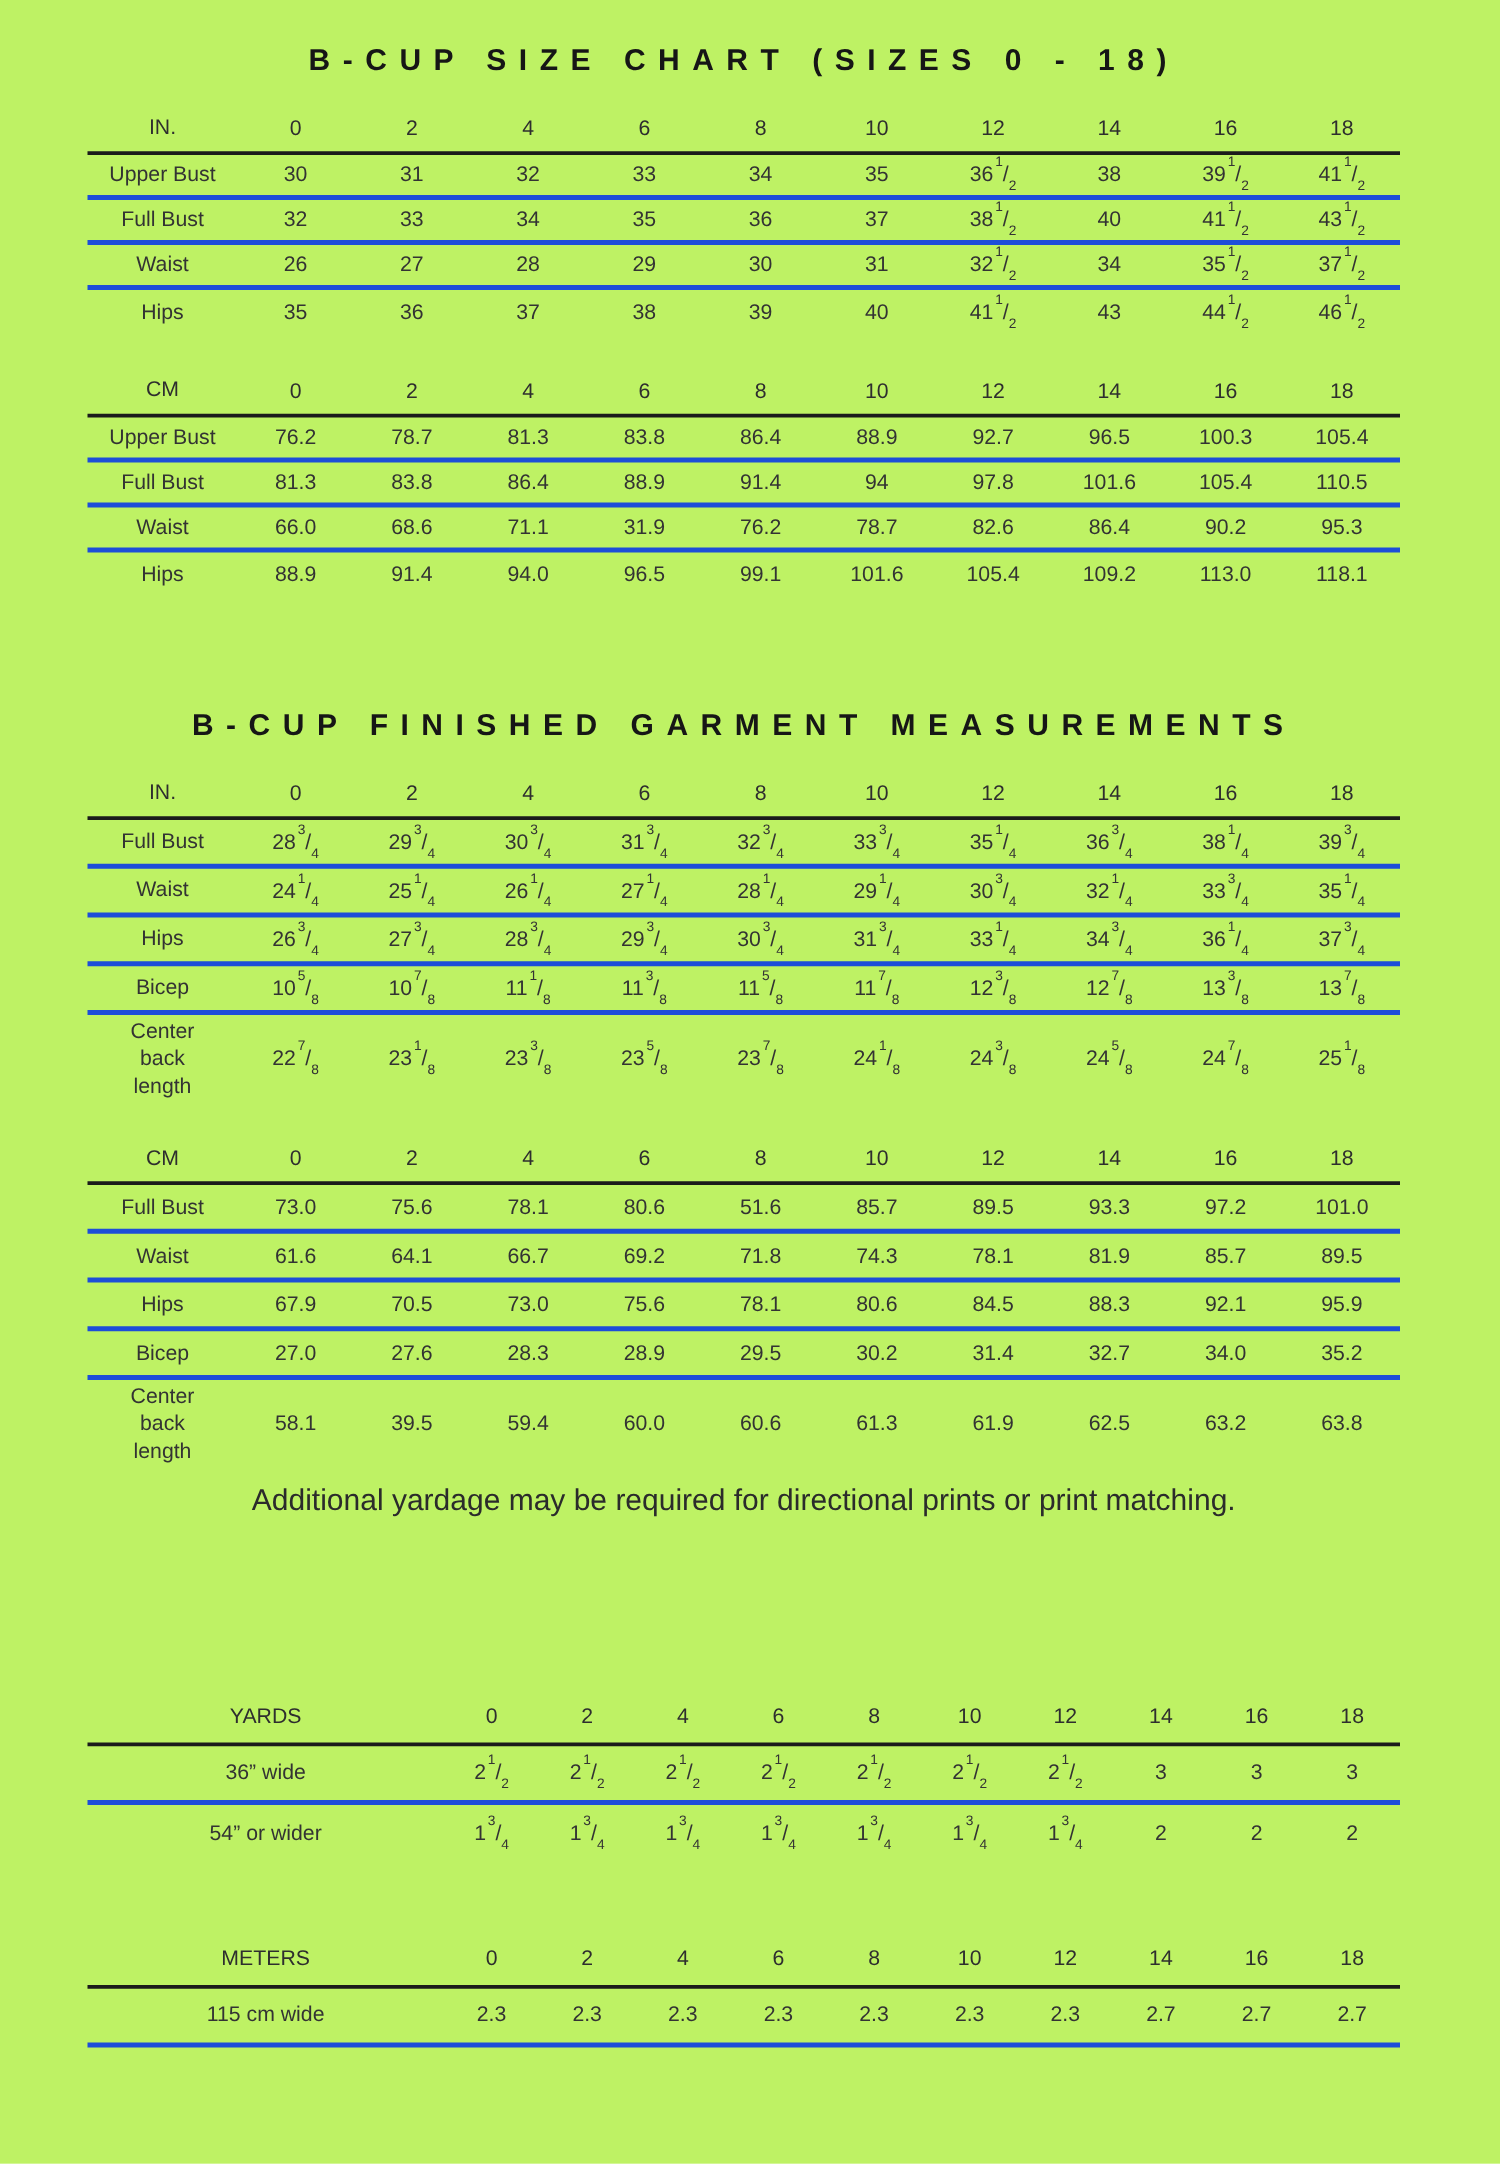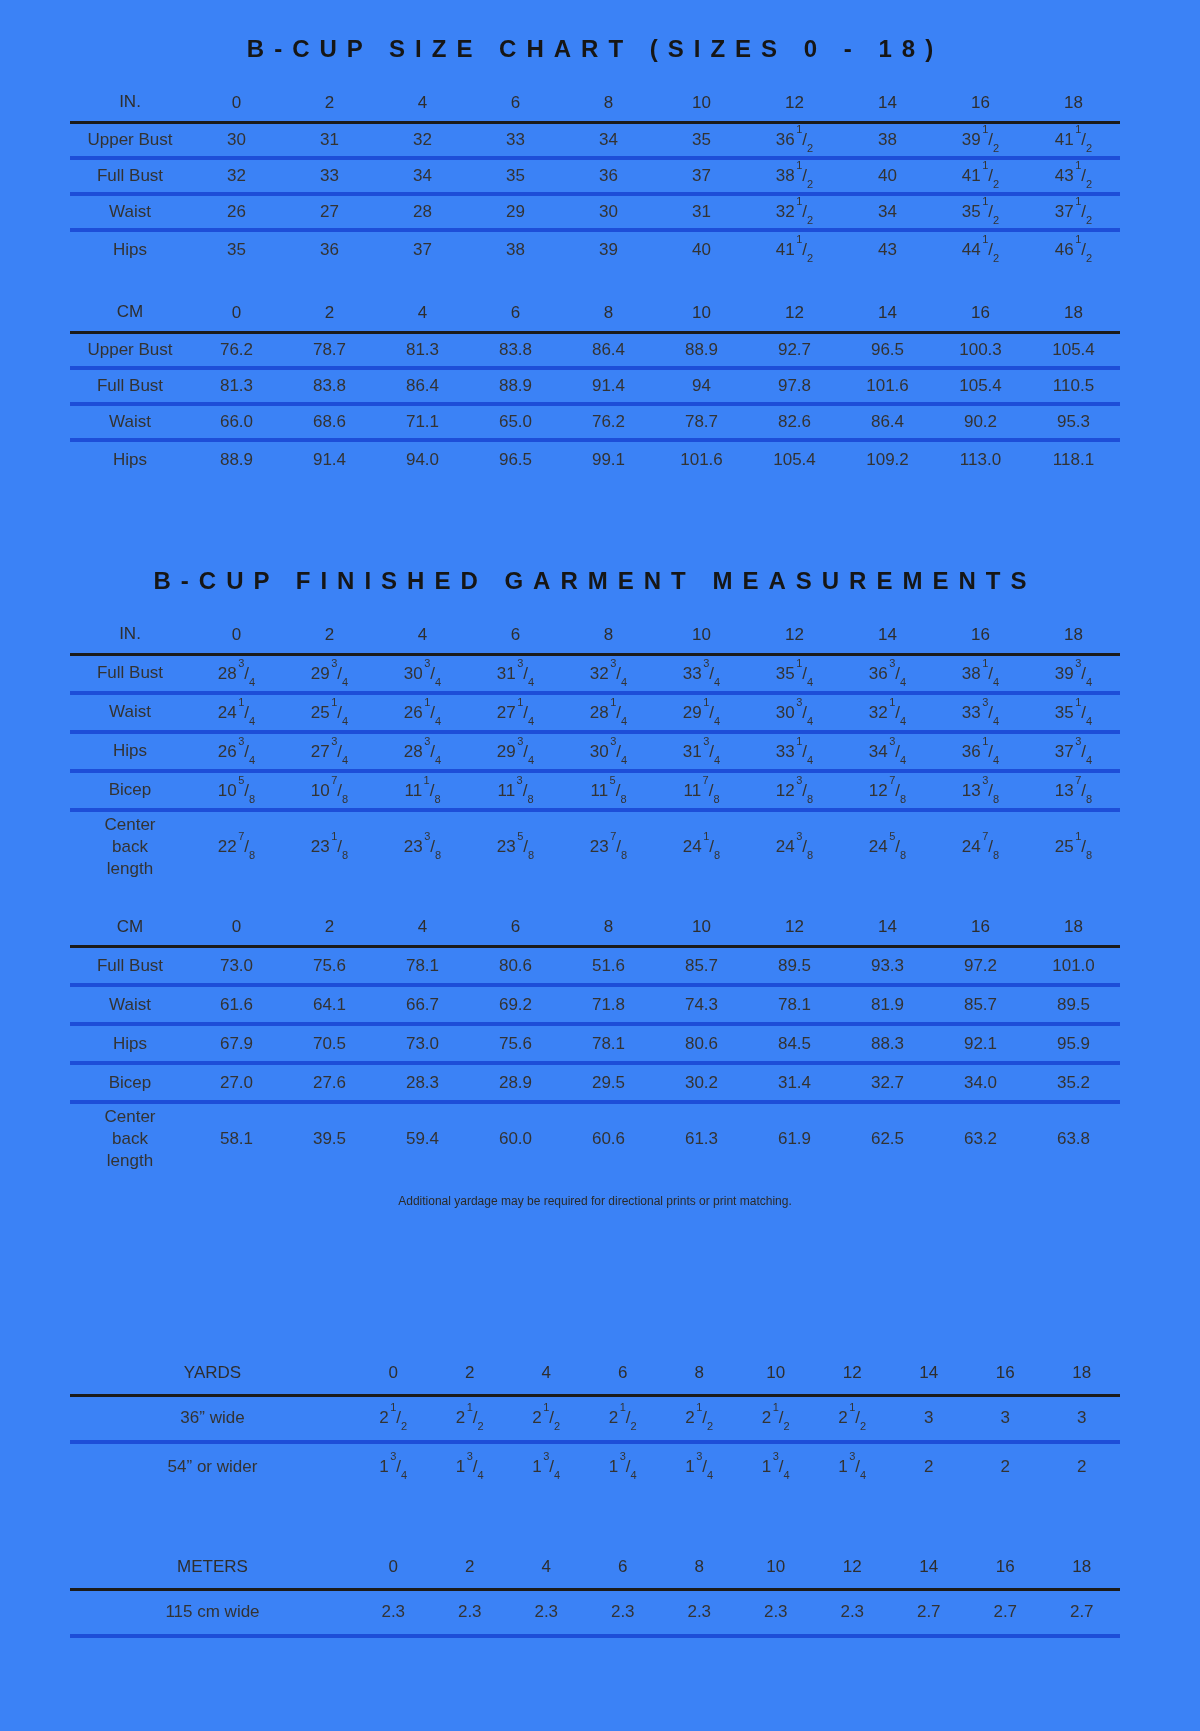--- a/index.html
+++ b/index.html
@@ -8,32 +8,32 @@
     width: 1200px;
     height: 1731px;
     overflow: hidden;
     font-family: "Liberation Sans", "DejaVu Sans", sans-serif;
     color: #2e2e2e;
   }
   .page {
     width: 1200px;
     height: 1731px;
     padding: 34px 80px 0 70px;
-    background: #3b82f6;
+    background: #bef264;
   }
   .sec-title {
     font-size: 24px;
     font-weight: 700;
     letter-spacing: 10px;
     text-align: center;
     color: #161616;
     line-height: 30px;
   }
   .note {
-    font-size: 12px;
+    font-size: 24px;
     text-align: center;
     color: #2b2b2b;
     margin-top: 14px;
     line-height: 24px;
   }
   
   .tbl { width: 100%; }
   .tr { display: flex; align-items: center; }
   .thead { border-bottom: 3px solid #1b1b1b; font-weight: 400; }
   .tbl .tr:not(.thead):not(:last-child) { border-bottom: 4px solid #1d4ed8; }
@@ -181,21 +181,21 @@
           <div class="td">97.8</div>
           <div class="td">101.6</div>
           <div class="td">105.4</div>
           <div class="td">110.5</div>
         </div>
         <div class="tr">
           <div class="td lbl">Waist</div>
           <div class="td">66.0</div>
           <div class="td">68.6</div>
           <div class="td">71.1</div>
-          <div class="td">65.0</div>
+          <div class="td">31.9</div>
           <div class="td">76.2</div>
           <div class="td">78.7</div>
           <div class="td">82.6</div>
           <div class="td">86.4</div>
           <div class="td">90.2</div>
           <div class="td">95.3</div>
         </div>
         <div class="tr">
           <div class="td lbl">Hips</div>
           <div class="td">88.9</div>

